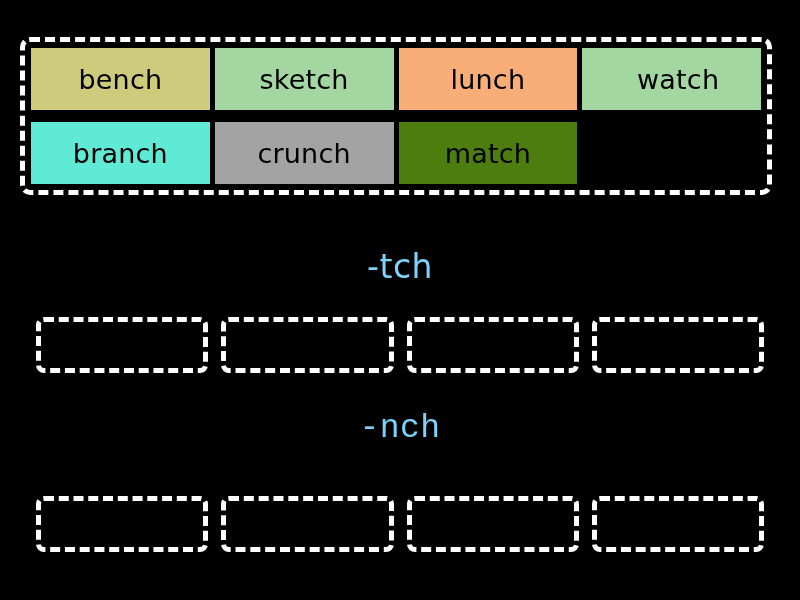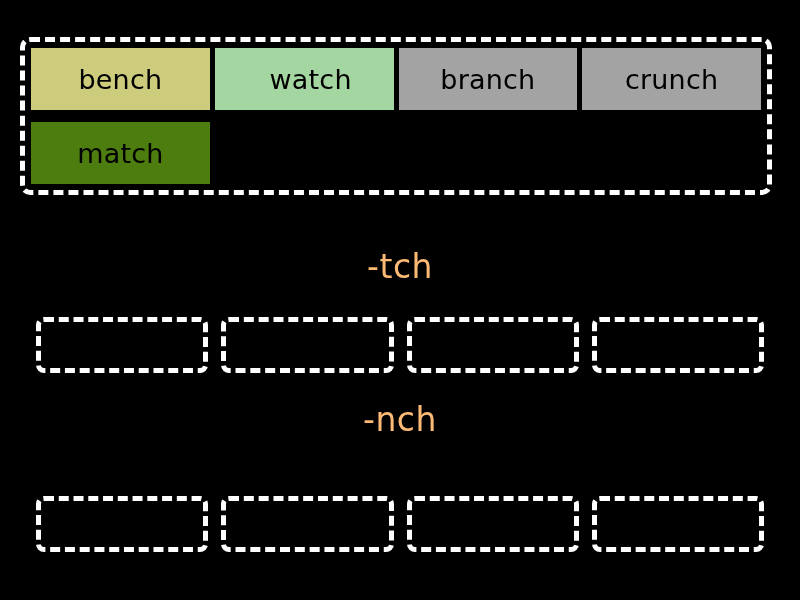--- a/index.html
+++ b/index.html
@@ -45,27 +45,27 @@
     letter-spacing: 0.2px;
     user-select: none;
   }
 
   
   .category-label {
     position: absolute;
     left: 0;
     width: 800px;
     text-align: center;
-    color: #fdba74;
+    color: #7dd3fc;
     font-size: 33px;
     line-height: 1;
     letter-spacing: 0.5px;
   }
   #label-tch { top: 250px; }
-  #label-nch { top: 403px; }
+  #label-nch { top: 412px; font-family: Liberation Mono, monospace; }
 
   .drop-row {
     position: absolute;
     left: 36px;
     width: 728px;
     height: 56px;
     display: grid;
     grid-template-columns: repeat(4, 1fr);
     gap: 13px;
   }
@@ -81,24 +81,30 @@
 </style>
 </head>
 <body>
 
 <div id="word-bank">
   <div id="word-bank-grid">
 
     <div class="word-tile" style="background-color: rgb(205, 204, 125);">
       <span>bench</span>
     </div>
+    <div class="word-tile" style="background-color: rgb(163, 214, 160);">
+      <span>sketch</span>
+    </div>
+    <div class="word-tile" style="background-color: rgb(248, 174, 118);">
+      <span>lunch</span>
+    </div>
     <div class="word-tile" style="background-color: rgb(163, 214, 160); padding-left: 13px;">
       <span>watch</span>
     </div>
-    <div class="word-tile" style="background-color: #a3a3a3;">
+    <div class="word-tile" style="background-color: #5eead4;">
       <span>branch</span>
     </div>
     <div class="word-tile" style="background-color: #a3a3a3;">
       <span>crunch</span>
     </div>
     <div class="word-tile" style="background-color: #4d7c0f;">
       <span>match</span>
     </div>
 
   </div>

